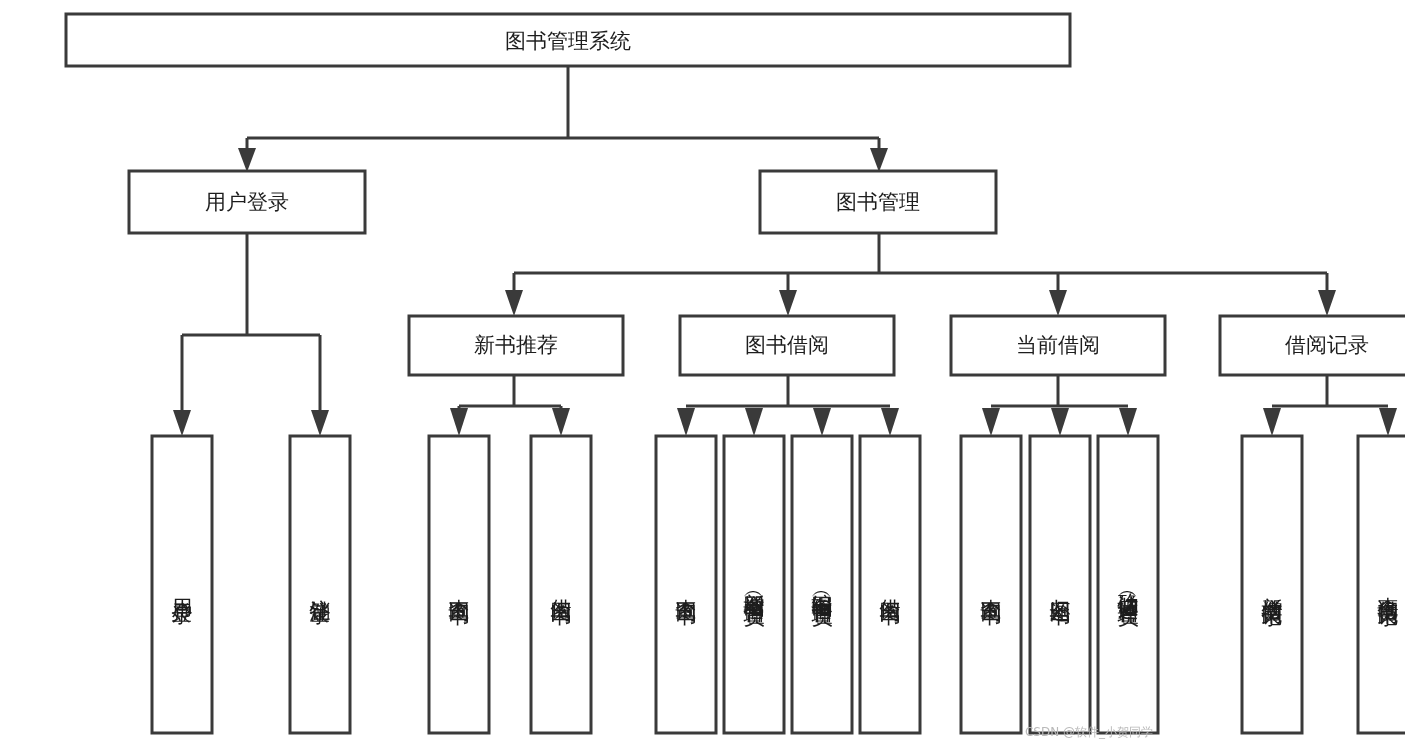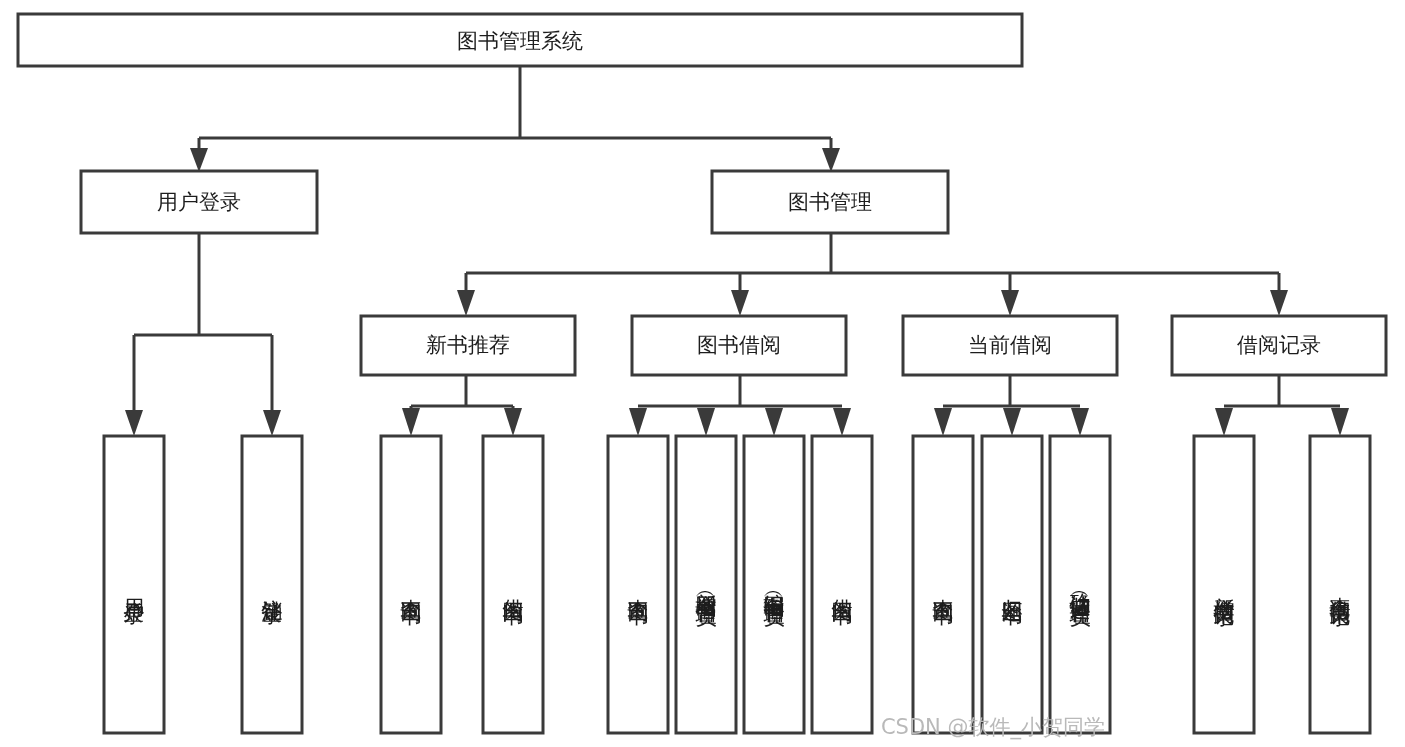--- a/index.html
+++ b/index.html
@@ -14,20 +14,21 @@
     position: relative;
     overflow: hidden;
     font-family: "DejaVu Sans", "Liberation Sans", sans-serif;
   }
   #diagram-root {
     position: absolute;
     left: 0;
     top: 0;
     width: 1113px;
     height: 747px;
+    padding-left: 48px;
   }
   svg.diagram {
     display: block;
     width: 1405px;
     height: 747px;
     background: #ffffff;
   }
   .node-rect {
     fill: #ffffff;
     stroke: #3a3a3a;
@@ -58,21 +59,21 @@
     text-orientation: upright;
     glyph-orientation-vertical: 0;
     text-anchor: middle;
     letter-spacing: 2px;
   }
   .watermark-text {
     position: absolute;
     right: 8px;
     bottom: 6px;
     font-family: "DejaVu Sans", "Liberation Sans", sans-serif;
-    font-size: 21px;
+    font-size: 12px;
     color: #b9b9b9;
     white-space: nowrap;
     user-select: none;
     pointer-events: none;
   }
 </style>
 </head>
 <body>
 
 <div id="diagram-root">

